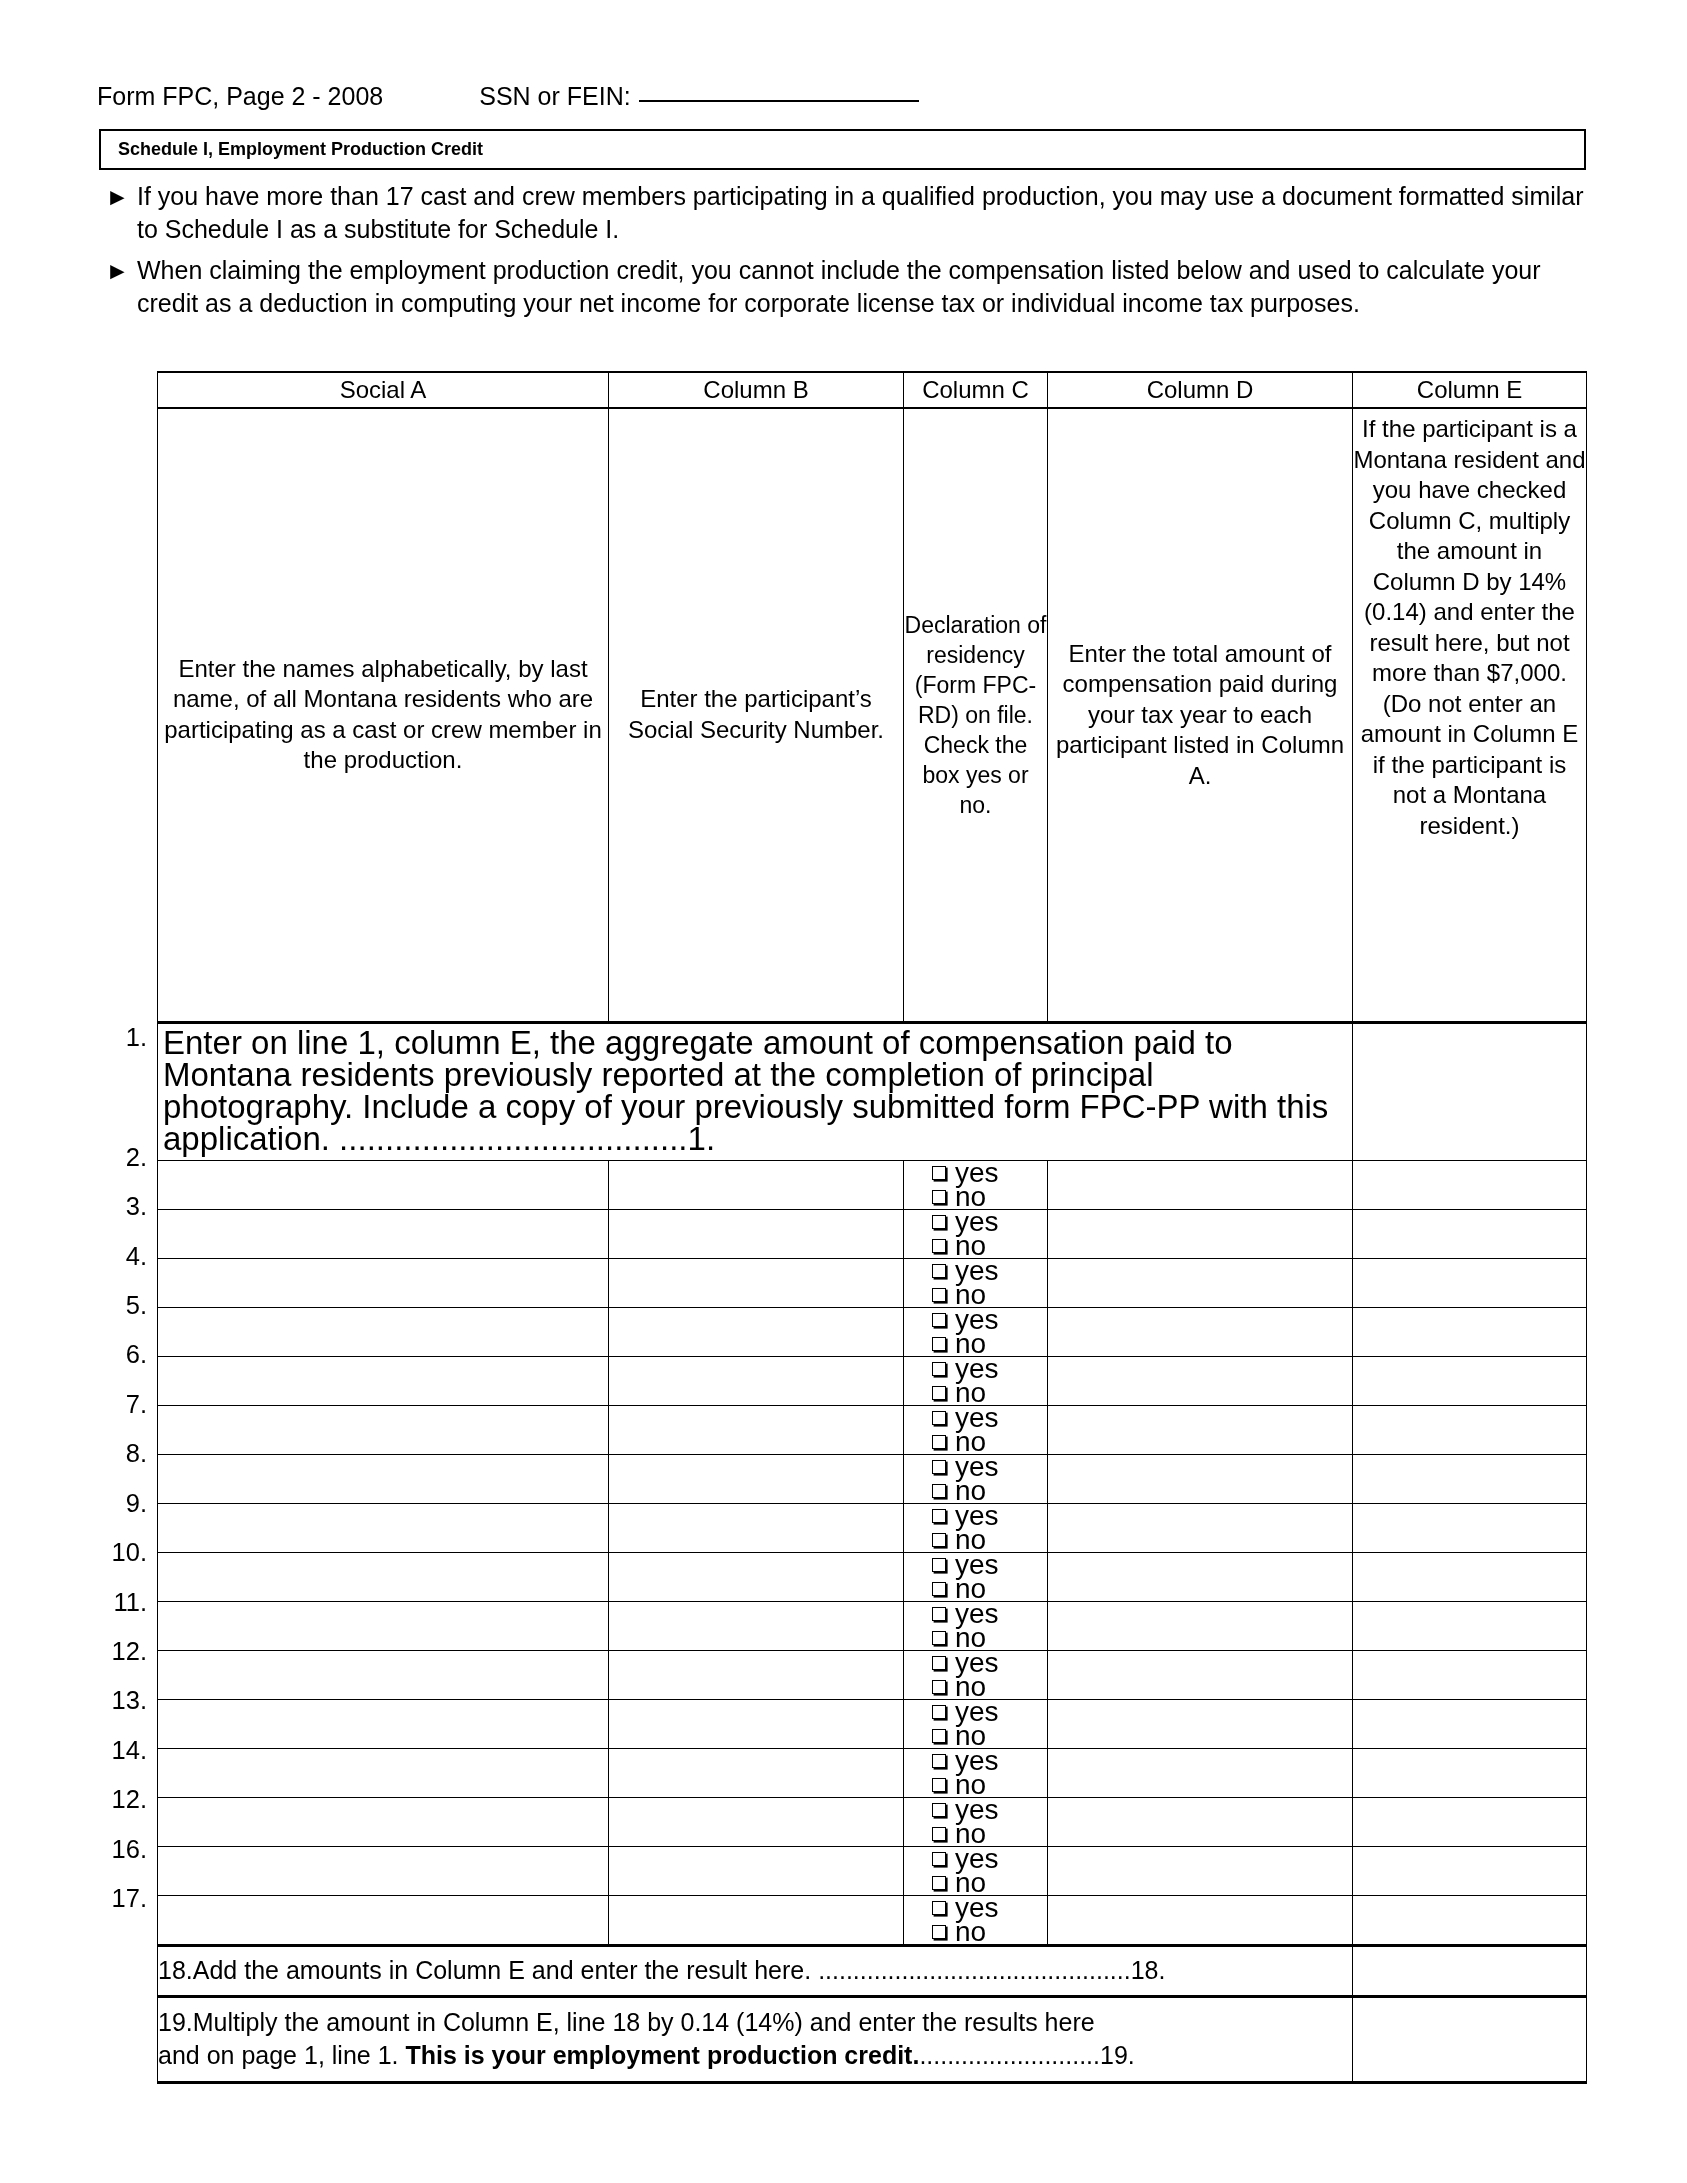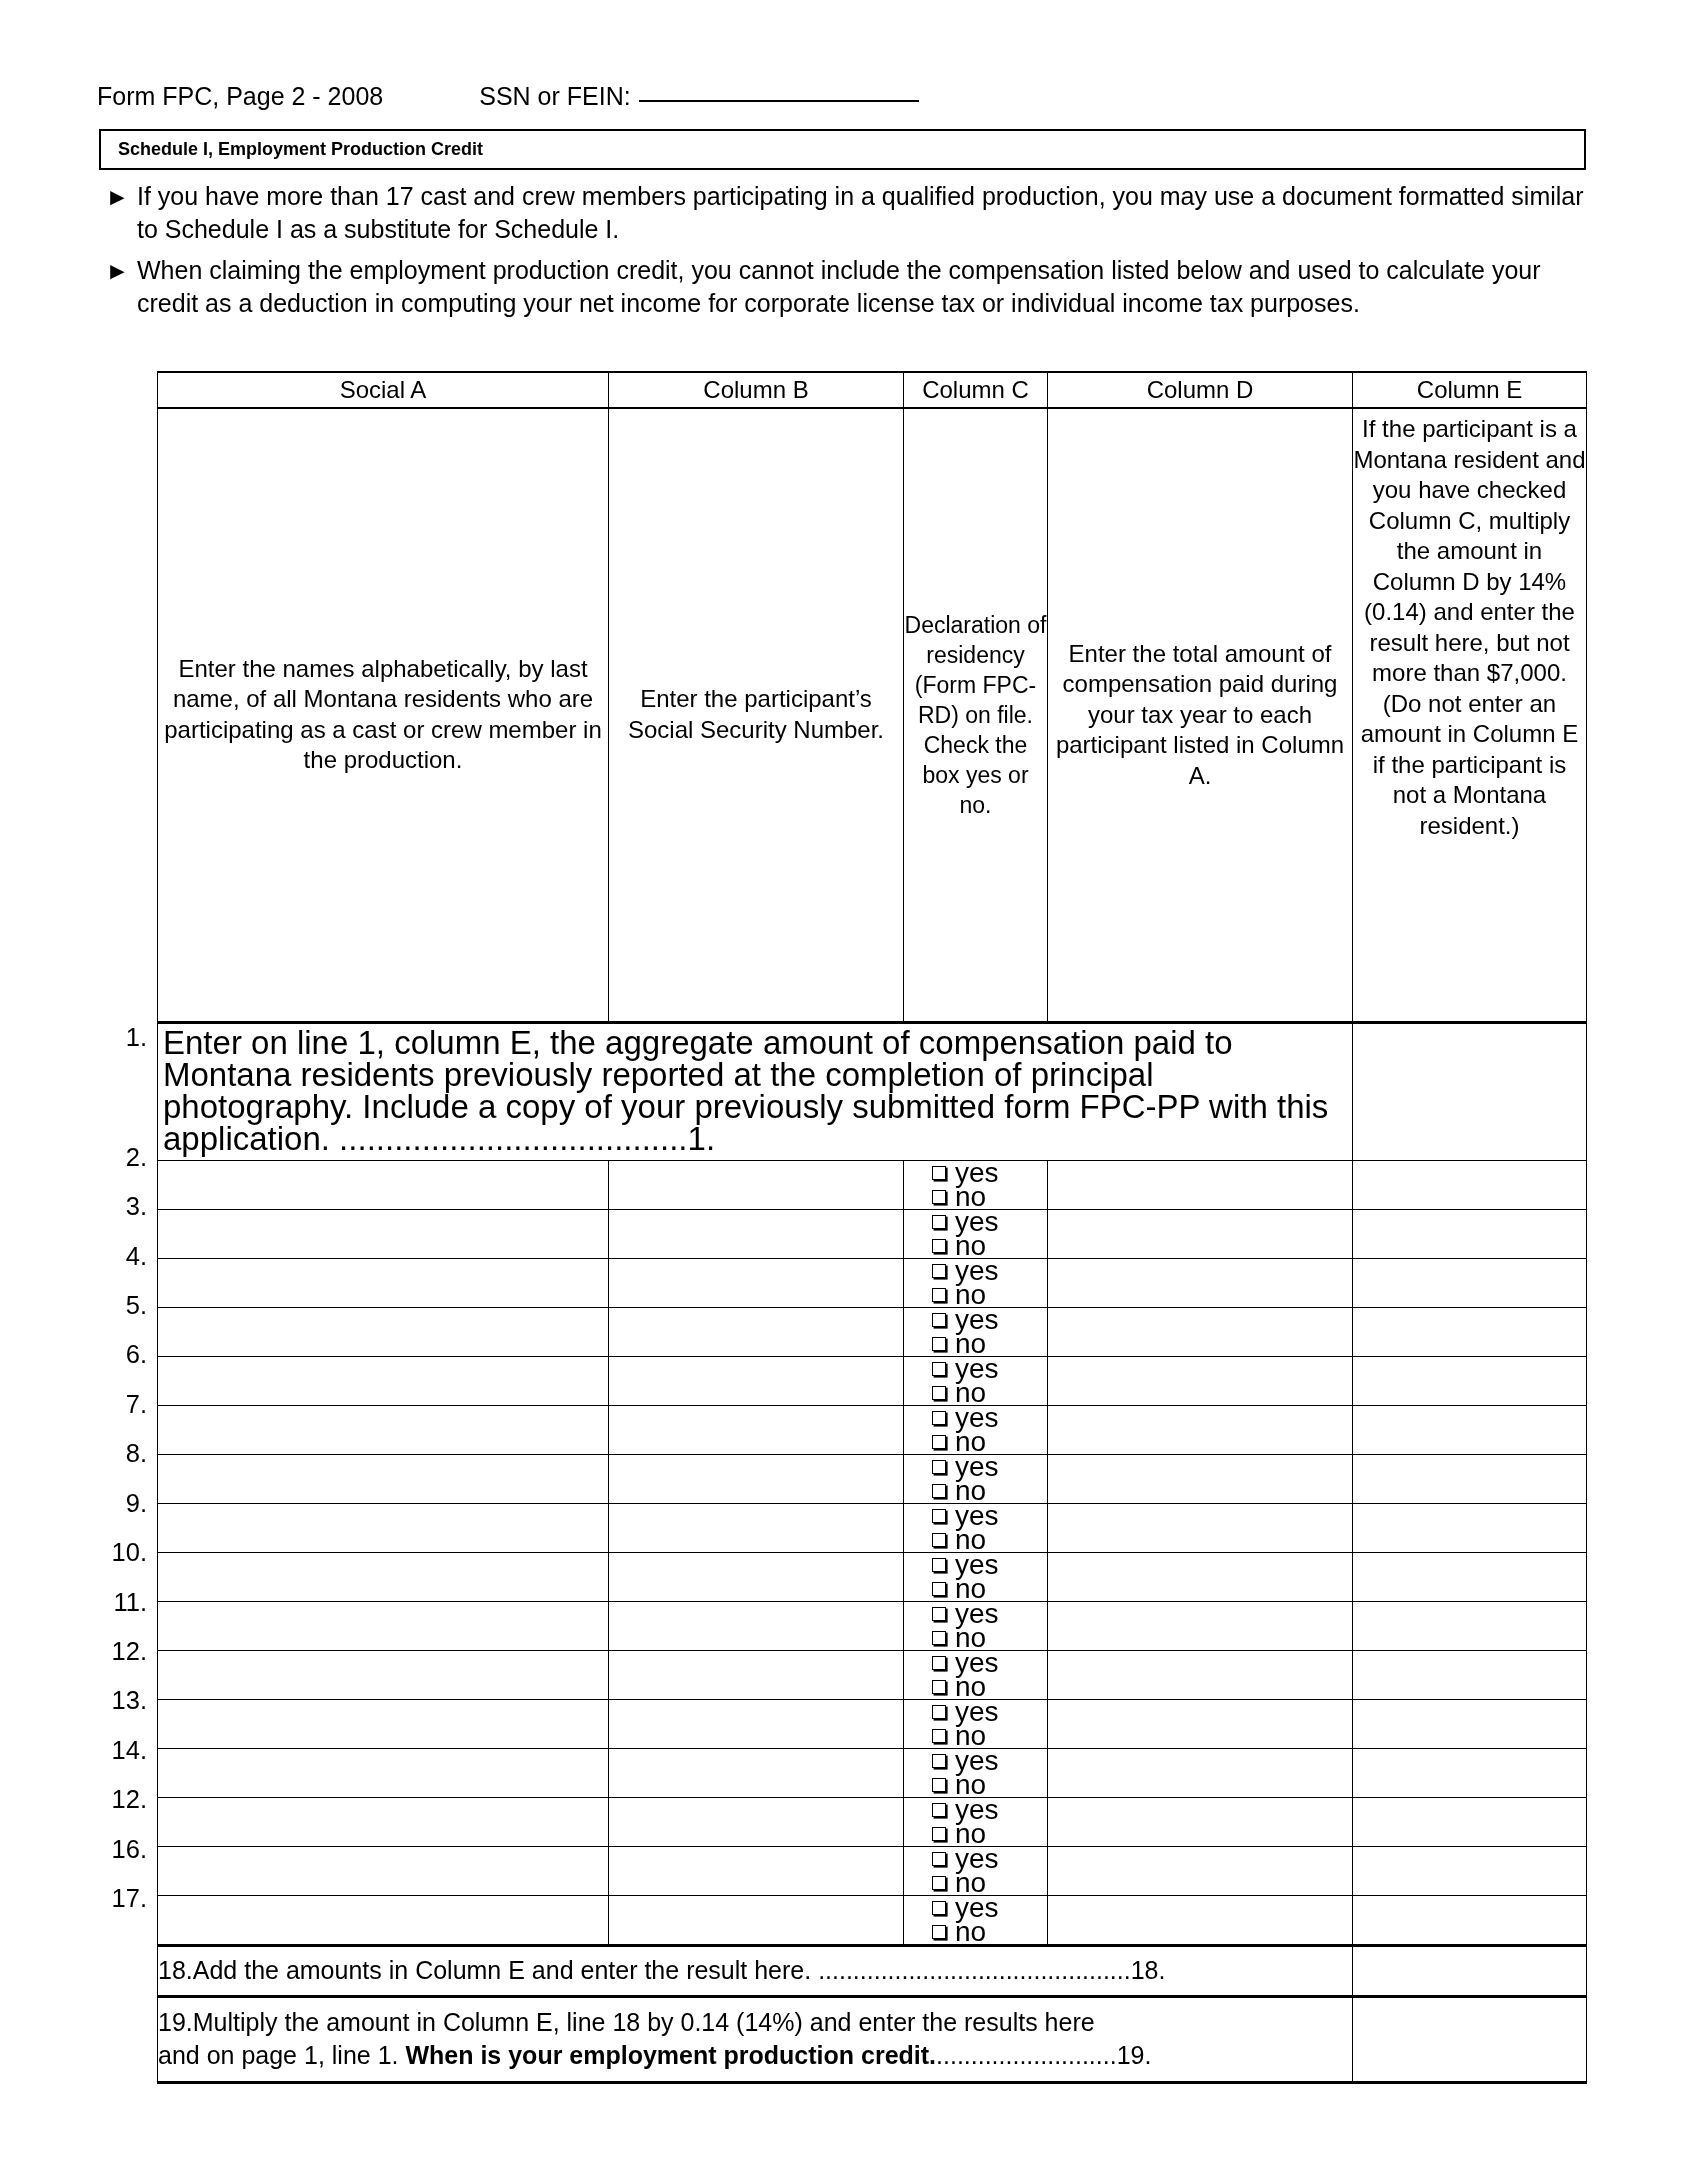--- a/index.html
+++ b/index.html
@@ -605,21 +605,21 @@
       </tr>
 
       <tr>
         <td class="l18-cell" colspan="4"><span>18.</span><span>Add the amounts in Column E and enter the result here.</span><span class="dots"> .............................................</span><span>18.</span></td>
         <td class="l18-E"></td>
       </tr>
 
       <tr>
         <td class="l19-cell" colspan="4">
           <div><span>19.</span><span>Multiply the amount in Column E, line 18 by 0.14 (14%) and enter the results here</span></div>
-          <div><span>and on page 1, line 1. </span><b class="strong">When is your employment production credit.</b><span class="dots">..........................</span><span>19.</span></div>
+          <div><span>and on page 1, line 1. </span><b class="strong">This is your employment production credit.</b><span class="dots">..........................</span><span>19.</span></div>
         </td>
         <td class="l19-E"></td>
       </tr>
 
     </tbody>
       </table>
   </div>
 
 </div>
 

